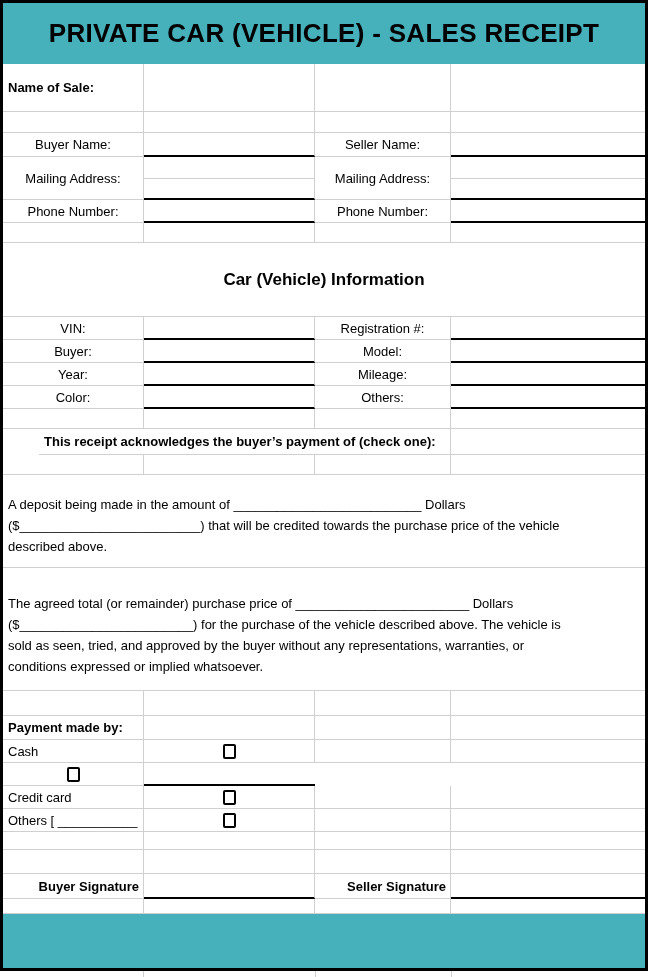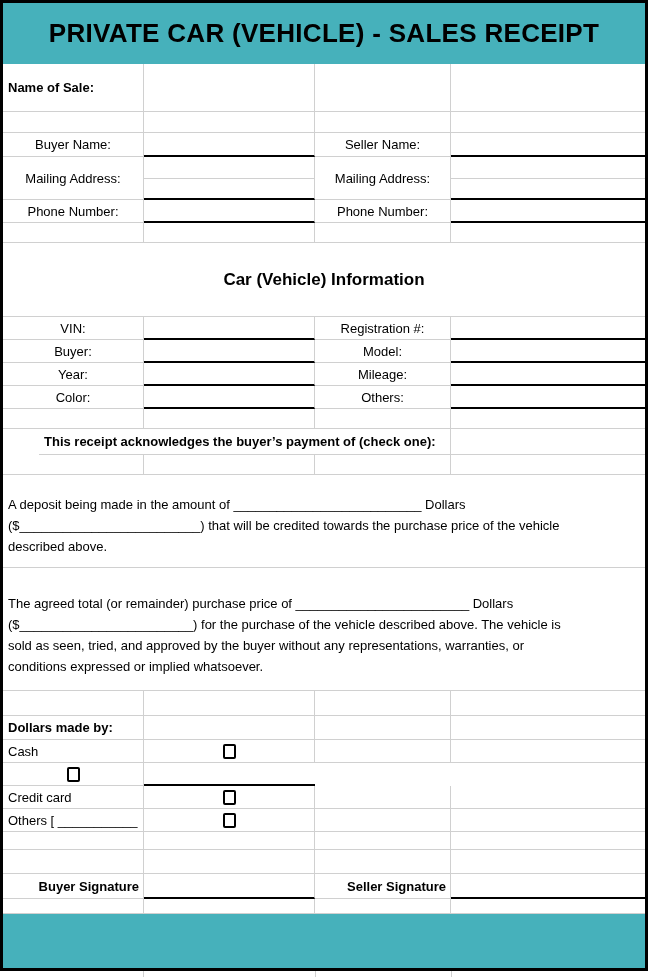--- a/index.html
+++ b/index.html
@@ -222,21 +222,21 @@
   </div>
 
   <div class="row" style="height:25px">
     <div class="c"></div>
     <div class="c"></div>
     <div class="c"></div>
     <div class="c lastcol"></div>
   </div>
 
   <div class="row" style="height:24px">
-    <div class="c left bold">Dollars made by:</div>
+    <div class="c left bold">Payment made by:</div>
     <div class="c"></div>
     <div class="c"></div>
     <div class="c lastcol"></div>
   </div>
 
   <div class="row" style="height:23px">
     <div class="c left">Cash</div>
     <div class="c">
         <div class="checkbox"></div>
       </div>

